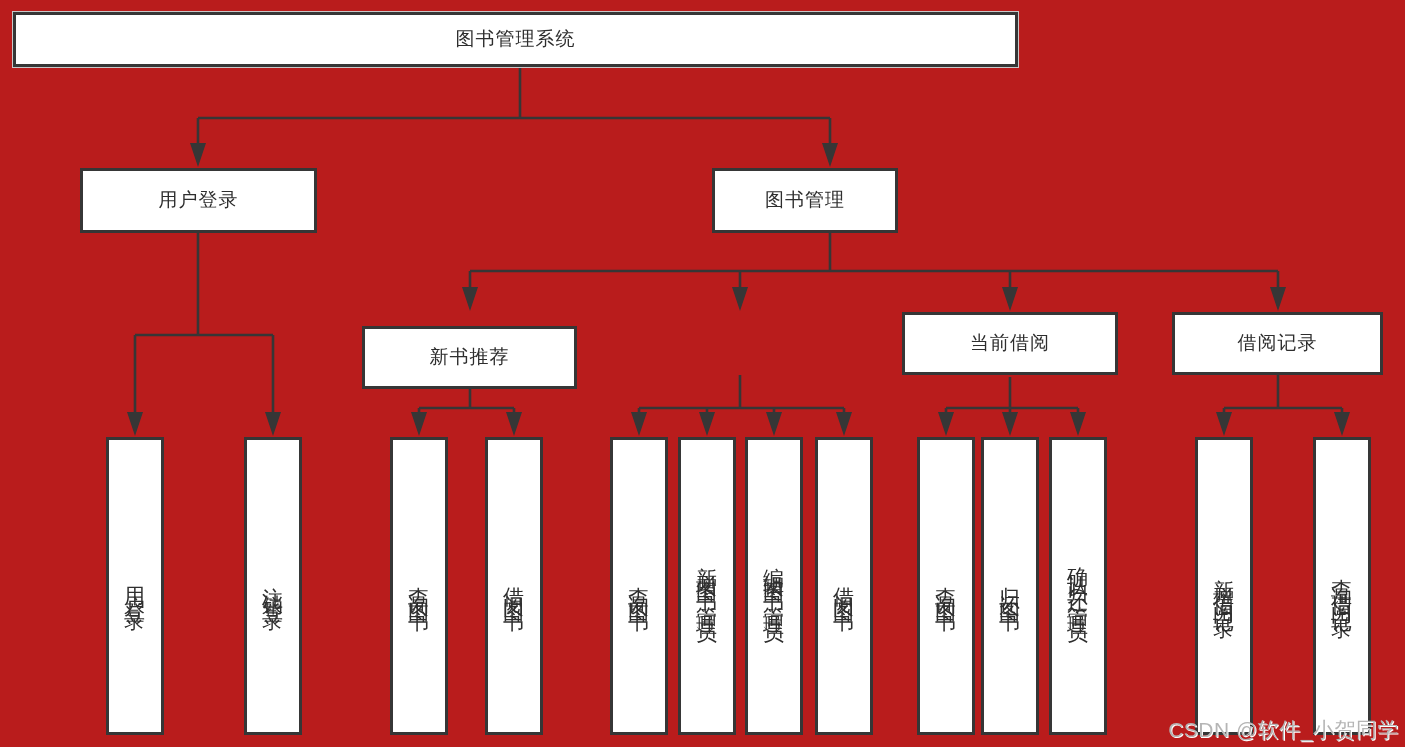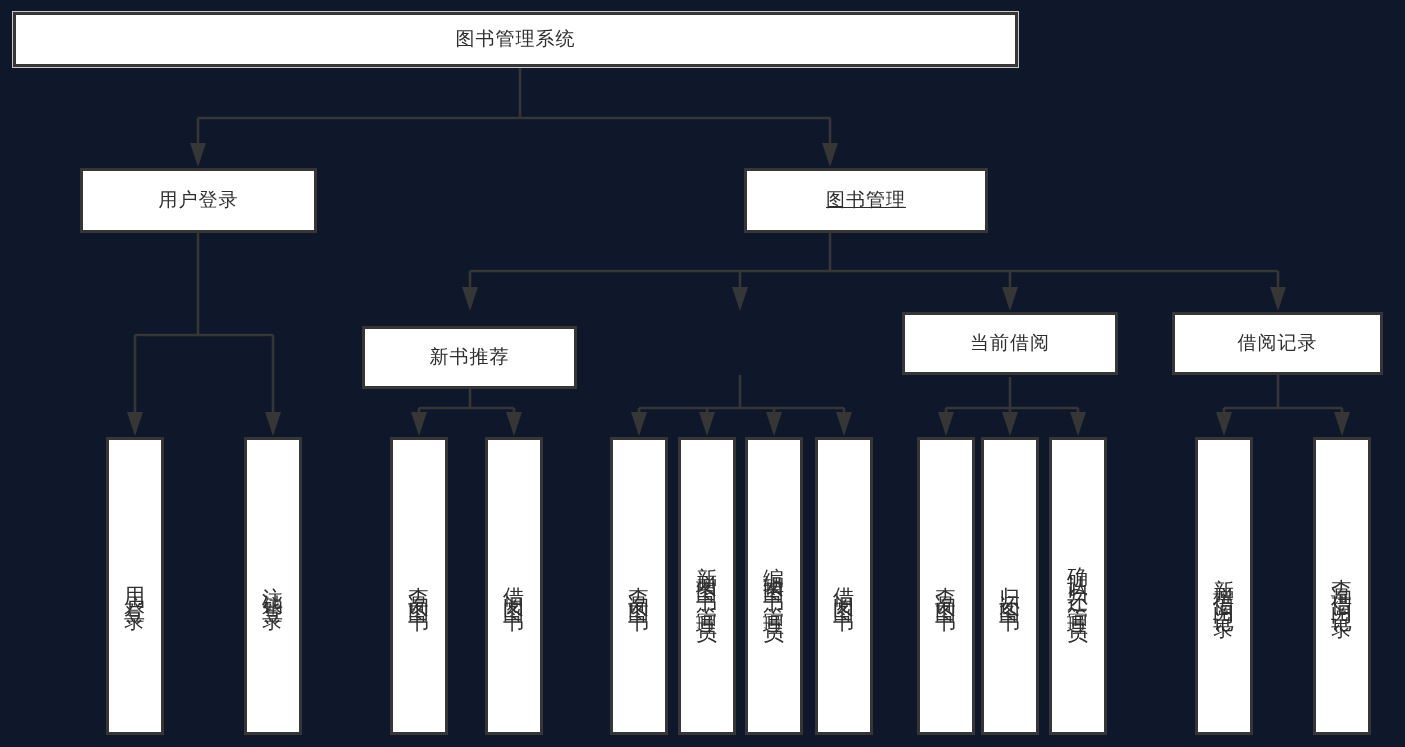--- a/index.html
+++ b/index.html
@@ -5,21 +5,21 @@
   html, body {
     margin: 0;
     padding: 0;
     background: #ffffff;
     font-family: "Liberation Sans", "DejaVu Sans", sans-serif;
   }
   #canvas {
     position: relative;
     width: 1405px;
     height: 747px;
-    background: #0f172a;
+    background: #b91c1c;
     overflow: hidden;
   }
   #connectors {
     position: absolute;
     left: 0;
     top: 0;
     width: 1405px;
     height: 747px;
   }
   .node {
@@ -95,21 +95,21 @@
       <polygon points="1002,412 1018,412 1010,436"></polygon>
       <polygon points="1070,412 1086,412 1078,436"></polygon>
       <polygon points="1216,412 1232,412 1224,436"></polygon>
       <polygon points="1334,412 1350,412 1342,436"></polygon>
     </g>
   </svg>
 
   <div class="node root" style="left:13px; top:12px; width:1005px; height:55px;">图书管理系统</div>
 
   <div class="node lvl2" style="left:80px; width:237px;">用户登录</div>
-  <div class="node lvl2" style="left:744px; width:244px;text-decoration:underline;">图书管理</div>
+  <div class="node lvl2" style="left:712px; width:186px;">图书管理</div>
 
   <div class="node lvl3" style="left:362px; width:215px;margin-top:14px;">新书推荐</div>
   <div class="node lvl3" style="left:902px; width:216px;">当前借阅</div>
   <div class="node lvl3" style="left:1172px; width:211px;">借阅记录</div>
 
   <div class="node vnode" style="left:106px;">用户登录</div>
   <div class="node vnode" style="left:244px;">注销登录</div>
 
   <div class="node vnode" style="left:390px;">查询图书</div>
   <div class="node vnode" style="left:485px;">借阅图书</div>
@@ -119,14 +119,15 @@
   <div class="node vnode" style="left:745px;">编辑图书（管理员）</div>
   <div class="node vnode" style="left:815px;">借阅图书</div>
 
   <div class="node vnode" style="left:917px;">查询图书</div>
   <div class="node vnode" style="left:981px;">归还图书</div>
   <div class="node vnode" style="left:1049px;">确认归还（管理员）</div>
 
   <div class="node vnode" style="left:1195px;">新增借阅记录</div>
   <div class="node vnode" style="left:1313px;">查询借阅记录</div>
 
+  <div id="watermark">CSDN @软件_小贺同学</div>
 
 </div>
 
 </body></html>

